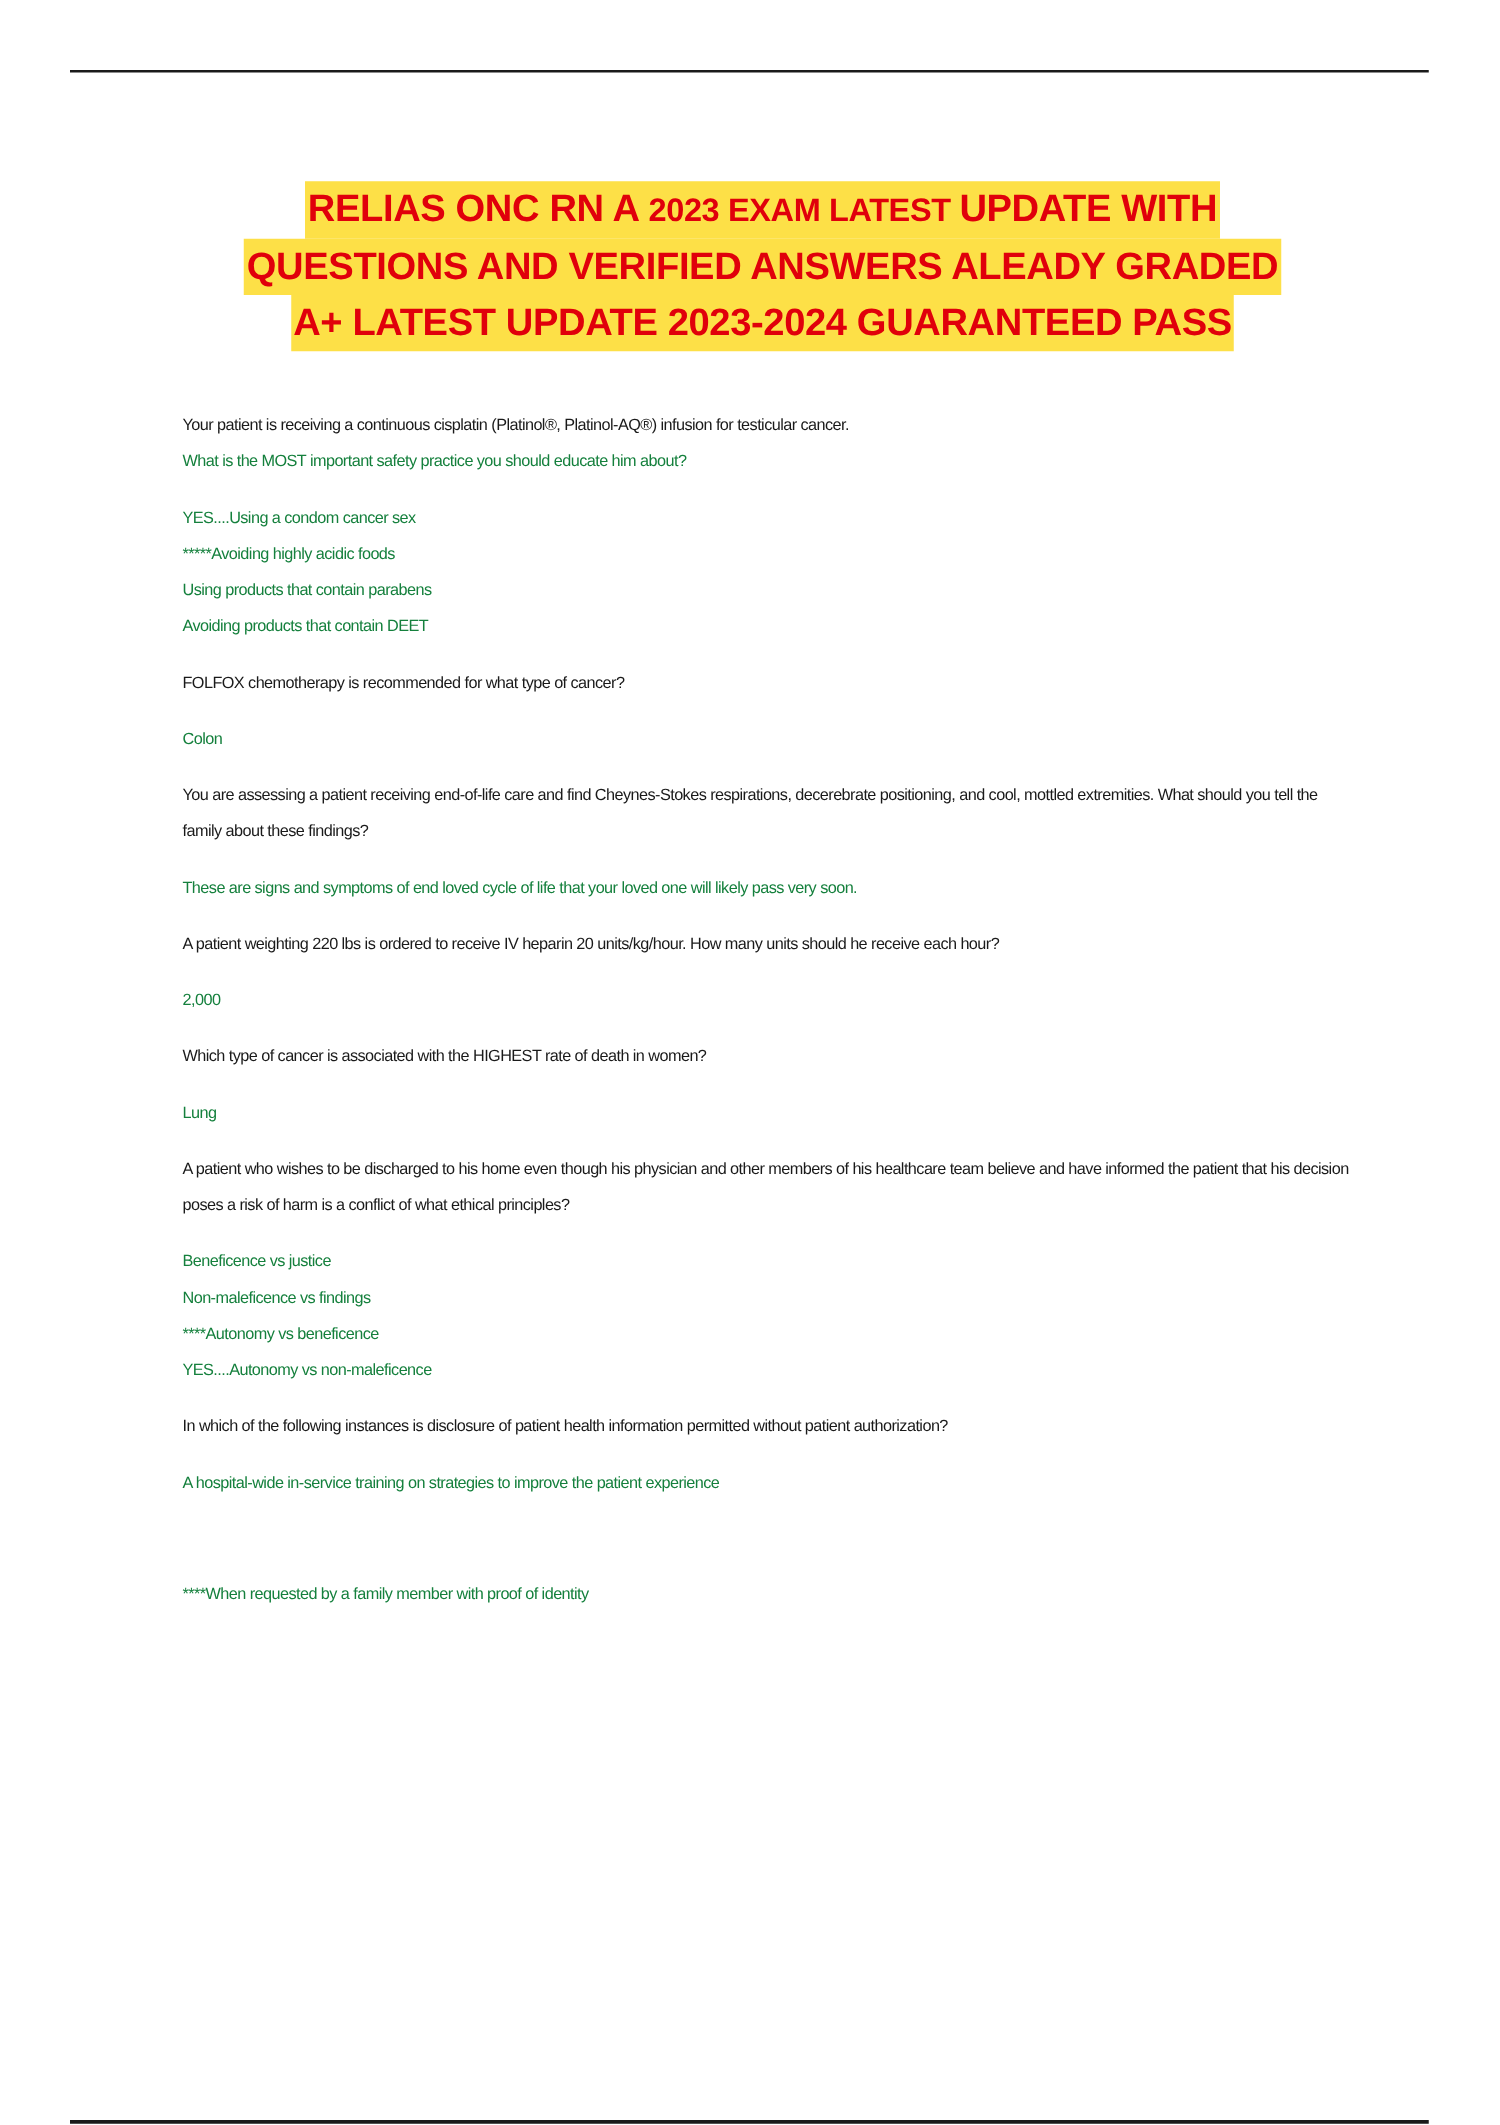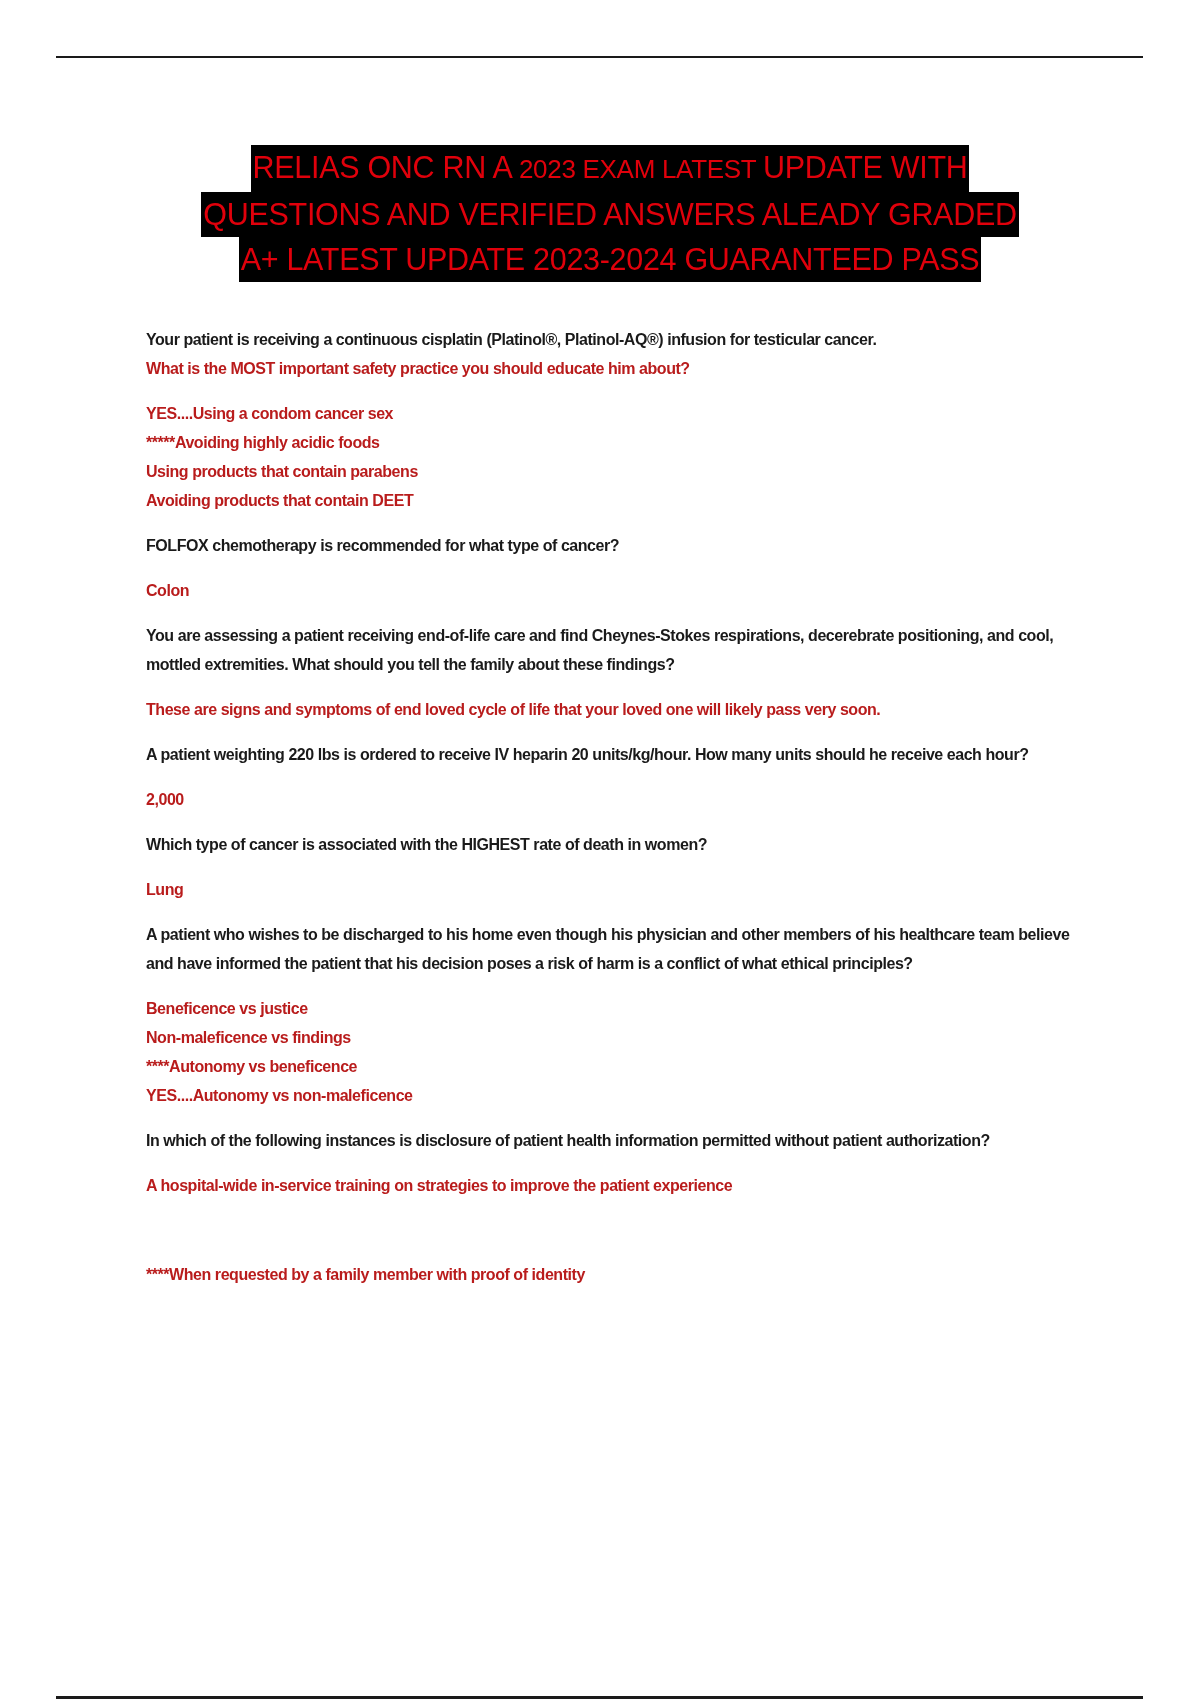--- a/index.html
+++ b/index.html
@@ -3,29 +3,29 @@
 <meta charset="utf-8">
 <style>
   html, body { margin: 0; padding: 0; background: #ffffff; }
   body { width: 1200px; height: 1700px; position: relative; overflow: hidden;
          font-family: "Liberation Sans", "DejaVu Sans", sans-serif; color: #1a1a1a; }
   .rule { position: absolute; left: 56px; width: 1087px; height: 2px; background: #1a1a1a; }
   .rule.top { top: 56px; }
   .rule.bottom { top: 1696px; width: 1087px; height: 3px; }
 
   .title-wrap { position: absolute; top: 145px; left: 130px; width: 960px; text-align: center; }
-  .title-line { display: inline-block; background: #000000; color: #e0000b; font-weight: normal;
+  .title-line { display: inline-block; background: #fde047; color: #e0000b; font-weight: bold;
                 font-family: "Liberation Sans", sans-serif; font-size: 30.5px; line-height: 45px;
                 letter-spacing: -0.3px; padding: 0 2px; white-space: nowrap; }
   .title-line .small { font-size: 26px; }
 
   .body { position: absolute; left: 146px; top: 325px; width: 940px;
-          font-family: "Liberation Sans", sans-serif; font-size: 16px; letter-spacing: -0.45px; font-weight: bold; }
+          font-family: "Liberation Sans", sans-serif; font-size: 13px; letter-spacing: -0.45px; }
   .q { color: #1a1a1a; margin: 0; line-height: 29px; }
-  .a { color: #b91c1c; margin: 0; line-height: 29px; }
+  .a { color: #15803d; margin: 0; line-height: 29px; }
   .gap-s { height: 16px; }
   .gap-l { height: 30px; }
 </style>
 </head>
 <body>
 
 <div class="rule top"></div>
 
 <div class="title-wrap">
   <span class="title-line"><span>RELIAS ONC RN A </span><span class="small">2023 EXAM LATEST </span><span>UPDATE WITH</span></span><br>

